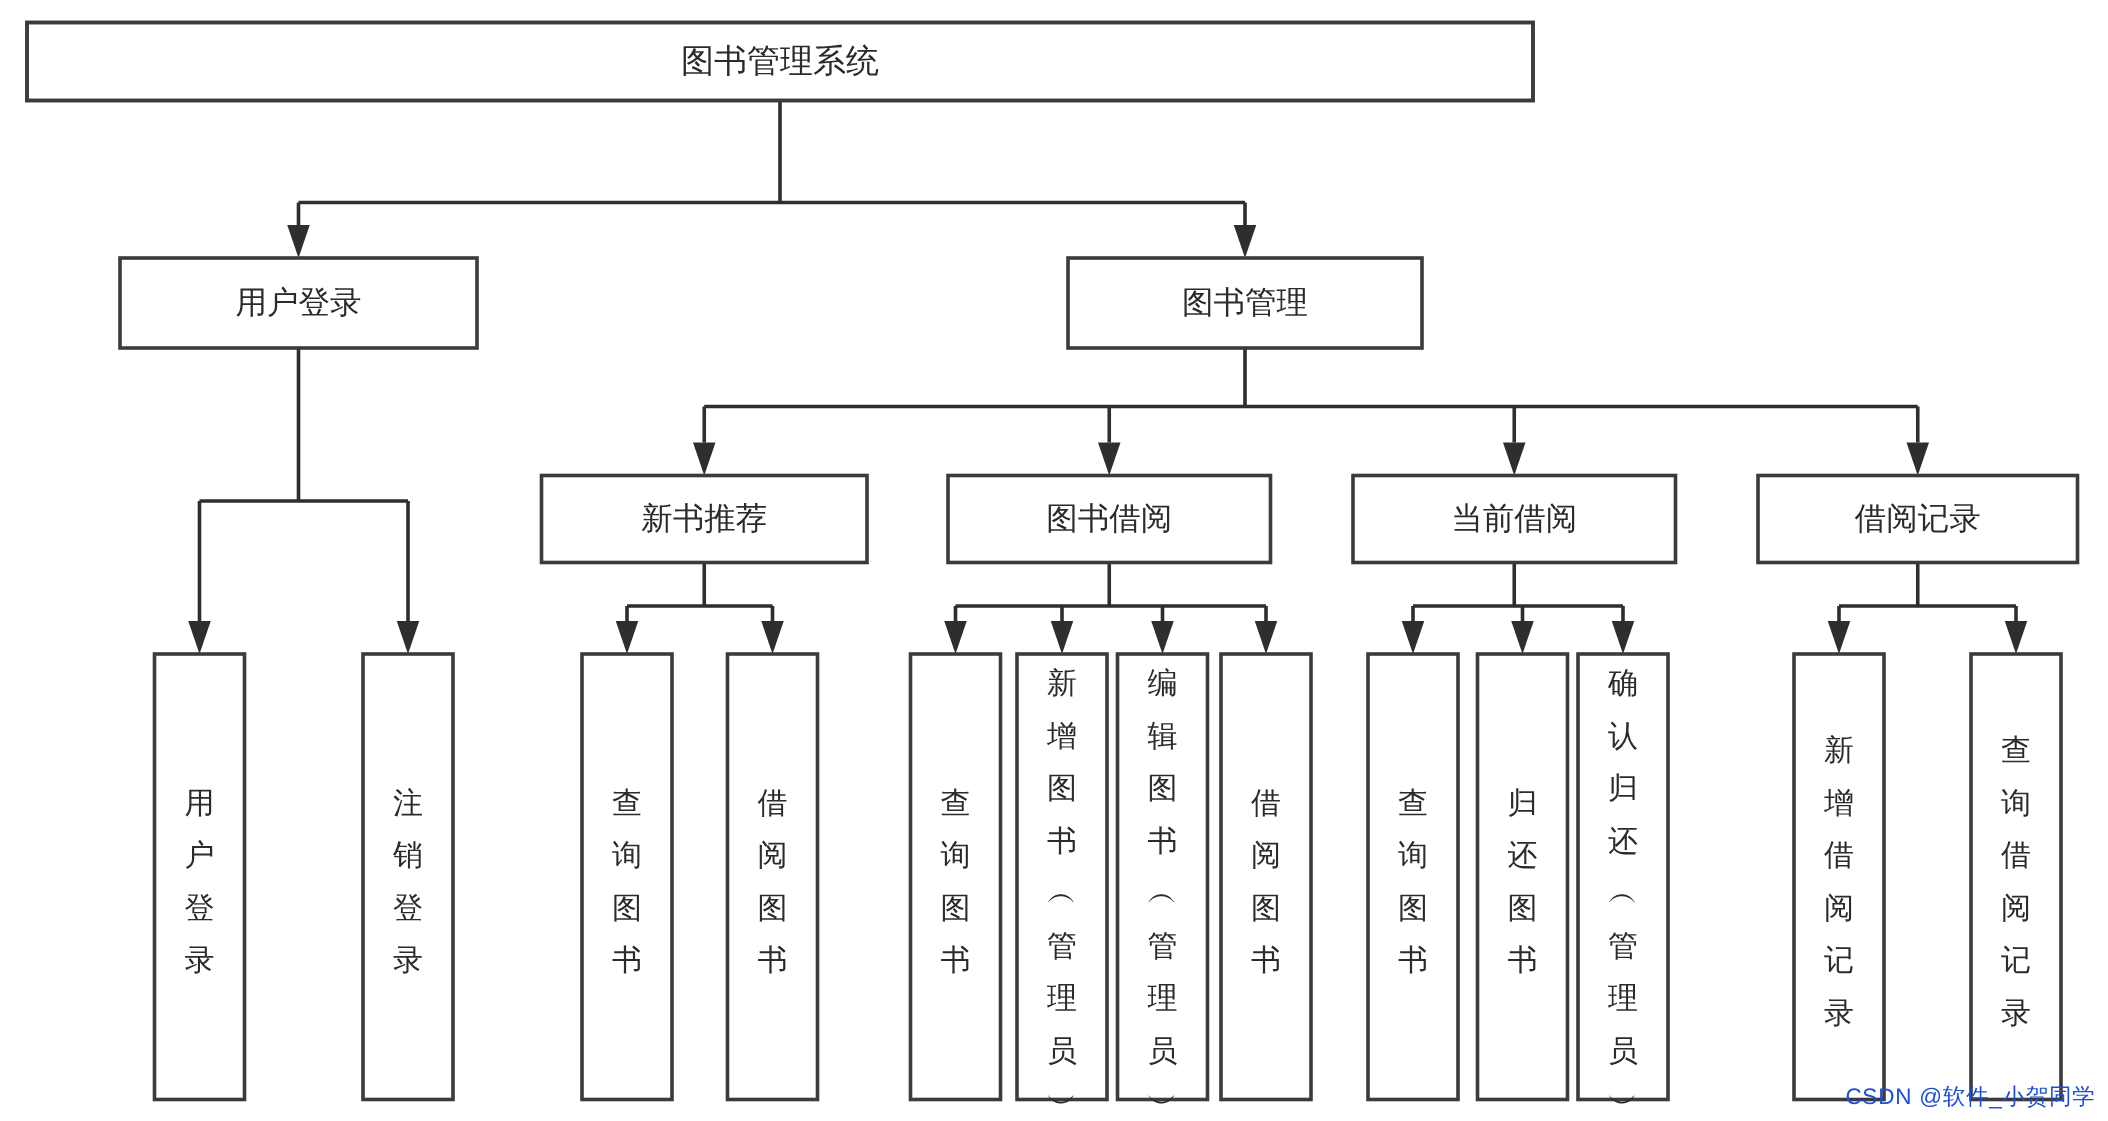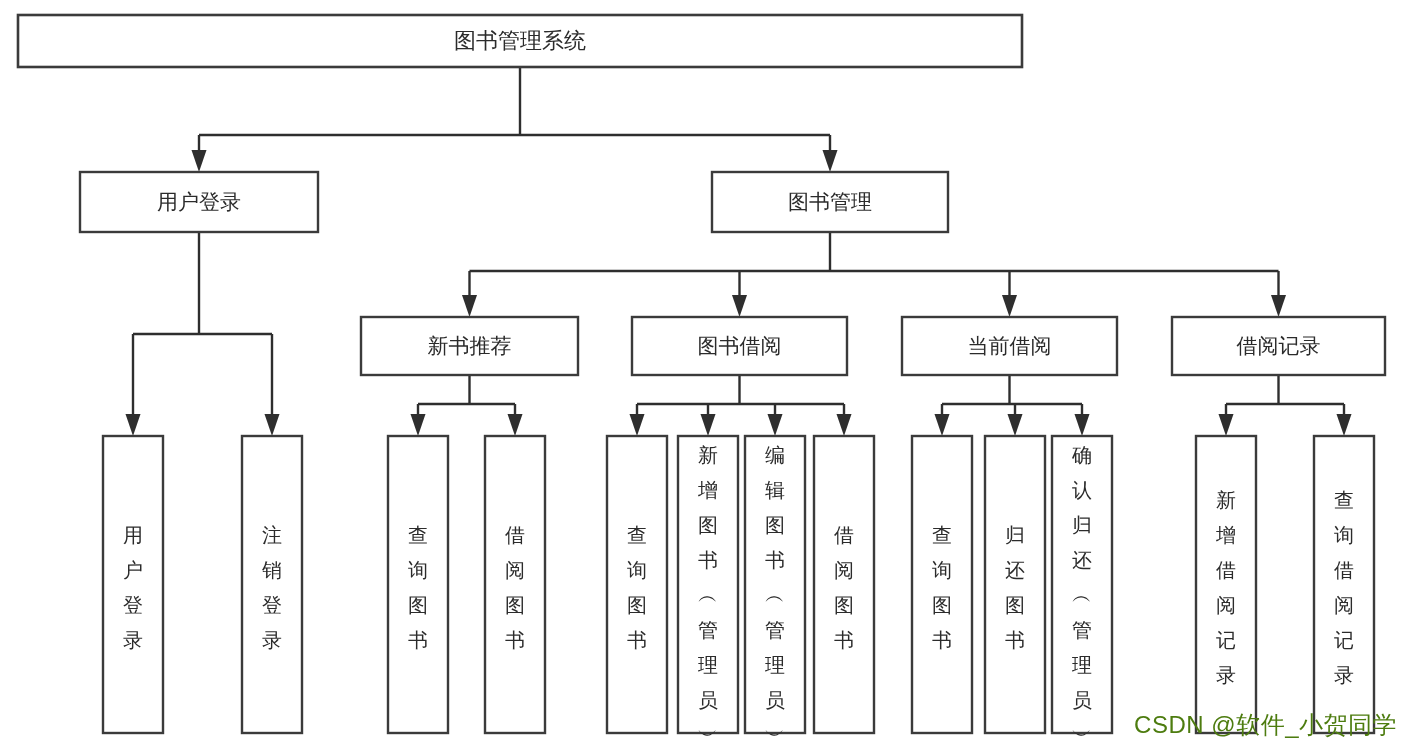--- a/index.html
+++ b/index.html
@@ -59,22 +59,22 @@
   }
   .arrow-head {
     fill: #2e2e2e;
     stroke: none;
   }
   .watermark {
     position: absolute;
     right: 8px;
     bottom: 6px;
     font-family: "Liberation Sans", "DejaVu Sans", sans-serif;
-    font-size: 24px;
-    color: #4d7c0f;
+    font-size: 15px;
+    color: #1d4ed8;
     letter-spacing: 0.5px;
     white-space: nowrap;
     pointer-events: none;
   }
 </style>
 </head>
 <body>
 
 <div id="diagram-root">
   <svg id="flowchart" viewBox="0 0 1405 747" xmlns="http://www.w3.org/2000/svg">

